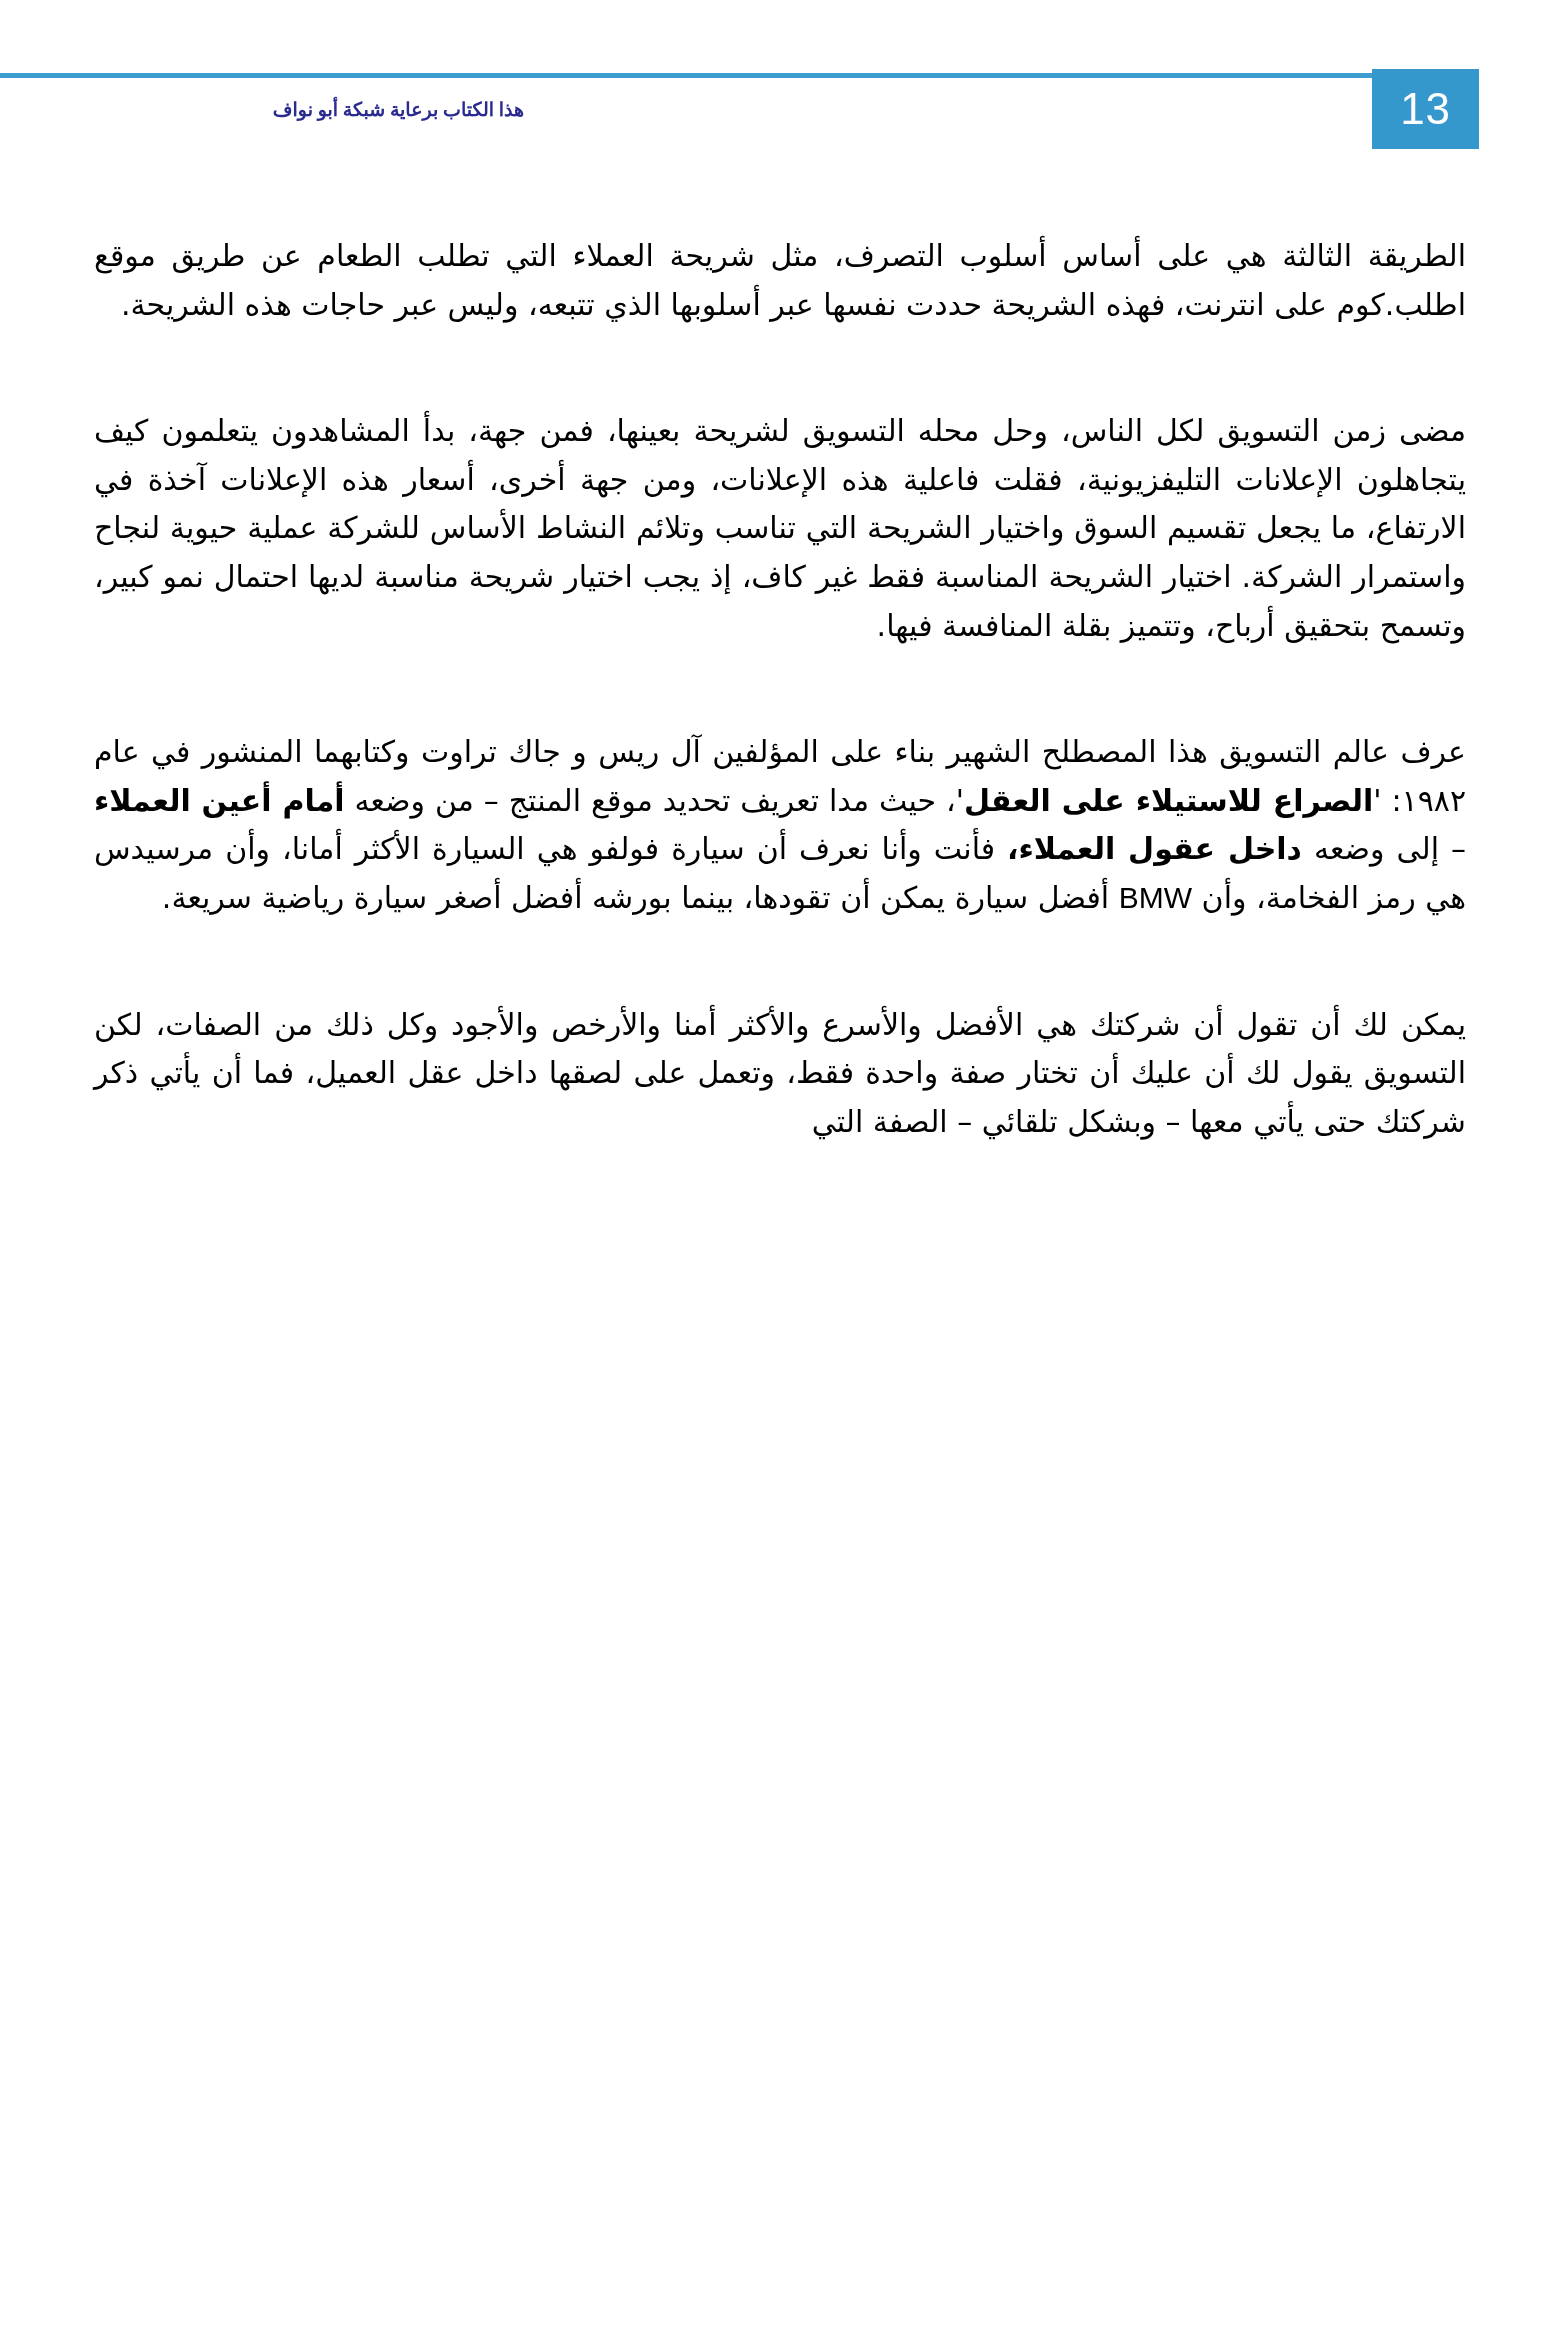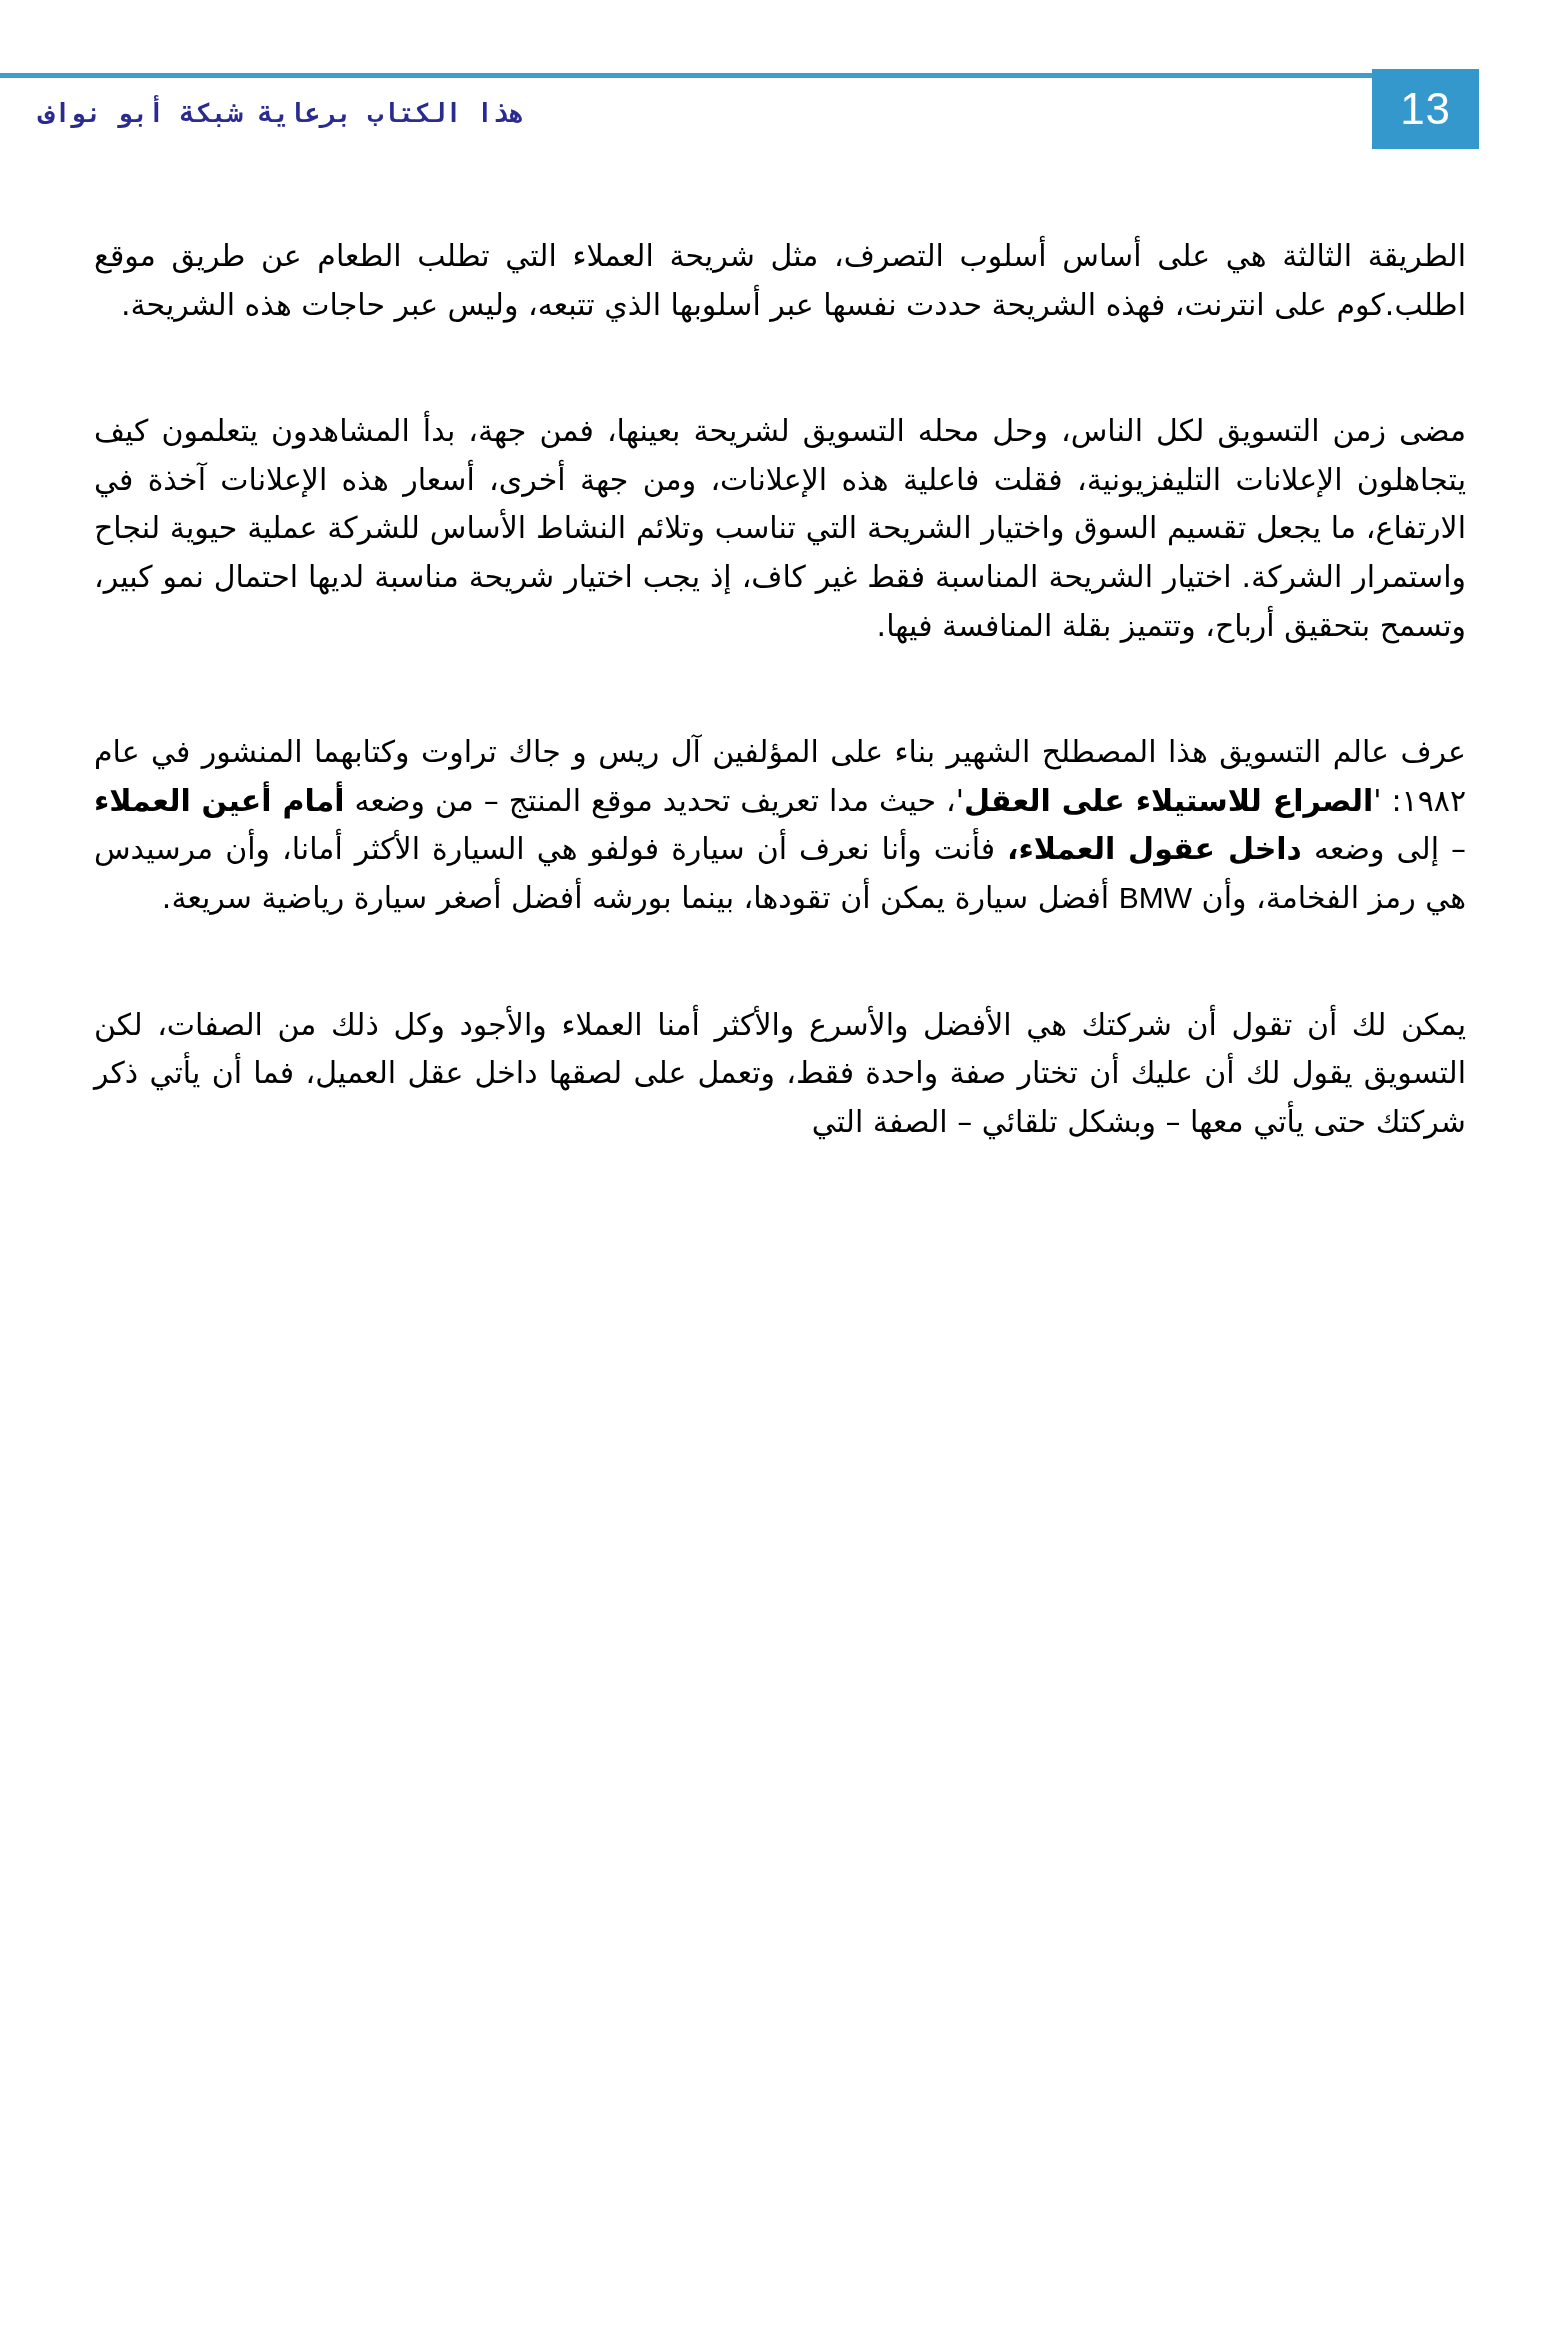--- a/index.html
+++ b/index.html
@@ -58,22 +58,22 @@
     line-height: 1;
   }
   .header-sponsor {
     position: absolute;
     top: 98px;
     right: 1037px;
     width: 457px;
     text-align: right;
     direction: rtl;
     color: #2b2b8f;
-    font-family: Liberation Mono, monospace;
-    font-size: 26px;
+    font-family: Liberation Serif, serif;
+    font-size: 19px;
     font-weight: 700;
     white-space: nowrap;
   }
 
   
   .content {
     position: absolute;
     top: 206px;
     right: 95px;
     width: 1372px;
@@ -142,17 +142,17 @@
 
     <p class="para">مضى زمن التسويق لكل الناس، وحل محله التسويق لشريحة بعينها، فمن جهة، بدأ المشاهدون يتعلمون كيف يتجاهلون الإعلانات التليفزيونية، فقلت فاعلية هذه الإعلانات، ومن جهة أخرى، أسعار هذه الإعلانات آخذة في الارتفاع، ما يجعل تقسيم السوق واختيار الشريحة التي تناسب وتلائم النشاط الأساس للشركة عملية حيوية لنجاح واستمرار الشركة. اختيار الشريحة المناسبة فقط غير كاف، إذ يجب اختيار شريحة مناسبة لديها احتمال نمو كبير، وتسمح بتحقيق أرباح، وتتميز بقلة المنافسة فيها.</p>
 
     <div class="gap-lg"></div>
 
 
     <p class="para"><span>عرف عالم التسويق هذا المصطلح الشهير بناء على المؤلفين آل ريس و جاك تراوت وكتابهما المنشور في عام ١٩٨٢: '</span><b>الصراع للاستيلاء على العقل</b><span>'، حيث مدا تعريف تحديد موقع المنتج – من وضعه </span><b>أمام أعين العملاء</b><span> – إلى وضعه </span><b>داخل عقول العملاء،</b><span> فأنت وأنا نعرف أن سيارة فولفو هي السيارة الأكثر أمانا، وأن مرسيدس هي رمز الفخامة، وأن </span><span class="ltr-inline">BMW</span><span> أفضل سيارة يمكن أن تقودها، بينما بورشه أفضل أصغر سيارة رياضية سريعة.</span></p>
 
     <div class="gap-lg"></div>
 
-    <p class="para">يمكن لك أن تقول أن شركتك هي الأفضل والأسرع والأكثر أمنا العملاء والأجود وكل ذلك من الصفات، لكن التسويق يقول لك أن عليك أن تختار صفة واحدة فقط، وتعمل على لصقها داخل عقل العميل، فما أن يأتي ذكر شركتك حتى يأتي معها – وبشكل تلقائي – الصفة التي</p>
+    <p class="para">يمكن لك أن تقول أن شركتك هي الأفضل والأسرع والأكثر أمنا والأرخص والأجود وكل ذلك من الصفات، لكن التسويق يقول لك أن عليك أن تختار صفة واحدة فقط، وتعمل على لصقها داخل عقل العميل، فما أن يأتي ذكر شركتك حتى يأتي معها – وبشكل تلقائي – الصفة التي</p>
 
   </div>
 </div>
 
 
 </body></html>

